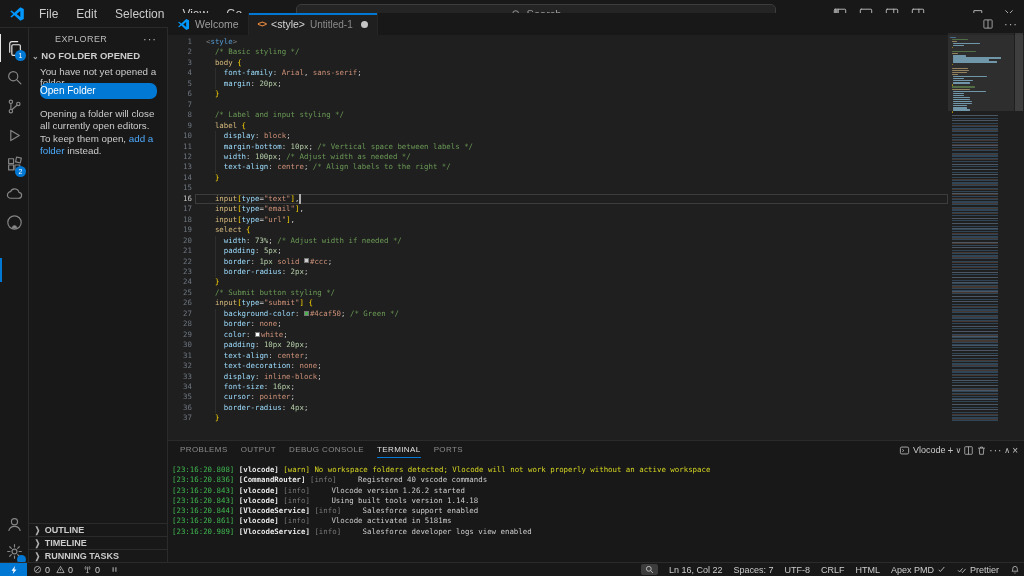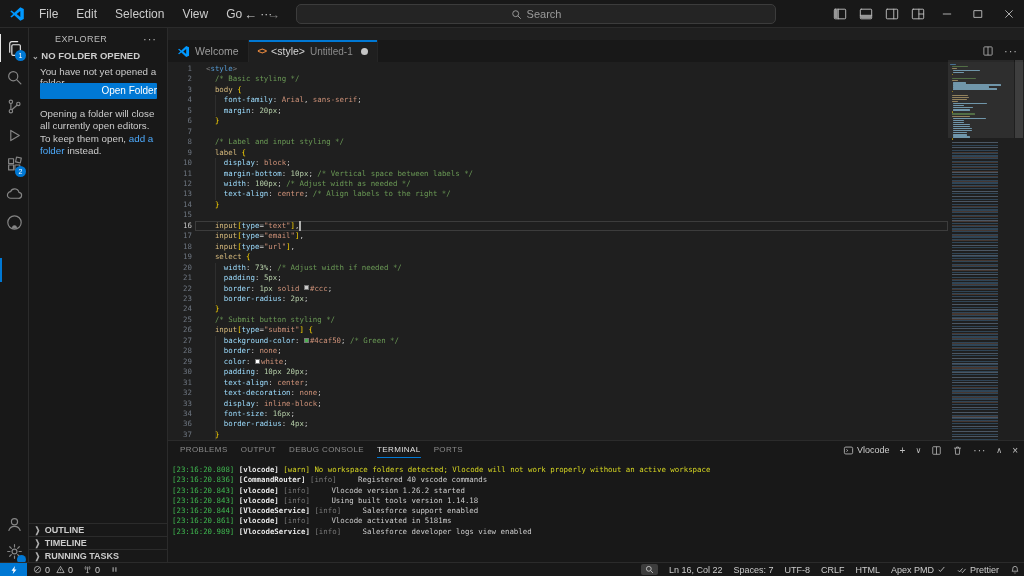--- a/index.html
+++ b/index.html
@@ -36,30 +36,30 @@
   
   #sidebar { position:absolute; left:29px; top:28px; width:139px; height:534px;
              background:#181818; border-right:1px solid #2b2b2b; }
   #sb-header { position:absolute; left:0; top:0; width:100%; height:22px; display:flex;
                align-items:center; justify-content:space-between; padding:0 10px 0 9px; }
   #sb-title { color:#bbbbbb; font-size:9px; letter-spacing:.4px;padding-left:17px; }
   #sb-more { color:#bbbbbb; font-size:11px; letter-spacing:1px; }
   #sb-section { position:absolute; left:3px; top:22px; color:#cccccc; font-size:9.5px; font-weight:bold; }
   #sb-empty { position:absolute; left:11px; top:38px; width:120px; color:#cccccc; font-size:9.8px; }
   #open-folder-btn { position:absolute; left:11px; top:55px; width:117px; height:16px; background:#0078d4;
-                     color:#ffffff; font-size:10px; border:none; border-radius:1px; text-align:right; line-height:16px; }
+                     color:#ffffff; font-size:10px; border:none; border-radius:7px; text-align:left; line-height:16px; }
   #sb-note { position:absolute; left:11px; top:80px; width:122px; color:#cccccc; font-size:9.8px; line-height:12.3px; }
   #sb-note a { color:#4daafc; text-decoration:none; }
   #sb-bottom { position:absolute; left:0; bottom:0; width:100%; }
   .sb-pane { height:13px; border-top:1px solid #2b2b2b; display:flex; align-items:center; gap:4px;
              padding-left:5px; color:#cccccc; font-size:9px; font-weight:bold; }
   .sb-chev { color:#b0b0b0; font-size:8px; transform:scale(.8,1.1); }
 
   
-  #editor { position:absolute; left:168px; top:40px; width:856px; height:412px; background:#1f1f1f; }
+  #editor { position:absolute; left:168px; top:13px; width:856px; height:412px; background:#1f1f1f; }
   #tabbar { position:absolute; left:0; top:0; width:856px; height:22px; background:#181818; display:flex; }
   .tab { height:22px; display:flex; align-items:center; gap:5px; padding:0 9px; font-size:10.5px;
          color:#9d9d9d; border-right:1px solid #252525; background:#181818; position:relative; }
   .tab.active { background:#1f1f1f; color:#d6d6d6; }
   .tab.active::before { content:""; position:absolute; left:0; top:0; right:0; height:1.5px; background:#0078d4; }
   .tab .desc { color:#8a8a8a; font-size:10px; }
   .tab .dot { width:7px; height:7px; border-radius:50%; background:#c5c5c5; margin-left:3px; }
   .tab .htmlicon { color:#e8883e; font-size:9px; font-weight:bold; letter-spacing:-1px; }
   #editor-actions { position:absolute; right:6px; top:0; height:22px; display:flex; align-items:center;
                     gap:10px; color:#b8b8b8; }
@@ -93,21 +93,21 @@
   #v-thumb { position:absolute; left:1px; top:0; width:8px; height:78px; background:rgba(121,121,121,.35); }
 
   
   #panel { position:absolute; left:168px; top:440px; width:856px; height:122px;
            background:#181818; border-top:1px solid #2b2b2b; }
   #panel-tabs { position:absolute; left:12px; top:0; height:18px; display:flex; gap:13px; align-items:center; }
   .panel-tab { color:#8b8b8b; font-size:8px; letter-spacing:.4px; height:18px; line-height:18px; position:relative; }
   .panel-tab.active { color:#e0e0e0; }
   .panel-tab.active::after { content:""; position:absolute; left:0; right:0; bottom:1px; height:1px; background:#0078d4; }
   #panel-actions { position:absolute; right:6px; top:0; height:18px; display:flex; align-items:center;
-                   gap:10px; color:#c0c0c0; }
+                   gap:2px; color:#c0c0c0; }
   #terminal-label { display:flex; align-items:center; gap:3px; font-size:9px; color:#cccccc; }
   .pa-glyph { font-size:10px; color:#c0c0c0; }
   #terminal { position:absolute; left:4px; top:24px; font-family:"DejaVu Sans Mono", monospace;
               font-size:7.4px; line-height:10.3px; white-space:pre; }
   .t-time { color:#3fb950; } .t-src { color:#e8e8e8; font-weight:bold; }
   .t-info-lvl { color:#787878; } .t-info-msg { color:#cccccc;padding-left:17px; }
   .t-warn { color:#d7d722; } .t-warn .t-time { color:#3fb950; } .t-warn .t-src { color:#e8e8e8; }
 
   
   #statusbar { position:absolute; left:0; top:562px; width:1024px; height:14px; background:#181818;
@@ -340,20 +340,21 @@
         <div class="code-row"><span class="gutter">25</span><span class="codetext"><span class="tk-pl">  </span><span class="tk-com">/* Submit button styling */</span></span></div>
         <div class="code-row"><span class="gutter">26</span><span class="codetext"><span class="tk-pl">  </span><span class="tk-sel">input</span><span class="tk-br">[</span><span class="tk-prop">type</span><span class="tk-pl">=</span><span class="tk-val">"submit"</span><span class="tk-br">]</span><span class="tk-pl"> </span><span class="tk-br">{</span></span></div>
         <div class="code-row"><span class="gutter">27</span><span class="codetext"><span class="tk-pl">    </span><span class="tk-prop">background-color</span><span class="tk-pl">: </span><span class="sw" style="background: rgb(76, 175, 80);"></span><span class="tk-val">#4caf50</span><span class="tk-pl">; </span><span class="tk-com">/* Green */</span></span></div>
         <div class="code-row"><span class="gutter">28</span><span class="codetext"><span class="tk-pl">    </span><span class="tk-prop">border</span><span class="tk-pl">: </span><span class="tk-val">none</span><span class="tk-pl">;</span></span></div>
         <div class="code-row"><span class="gutter">29</span><span class="codetext"><span class="tk-pl">    </span><span class="tk-prop">color</span><span class="tk-pl">: </span><span class="sw" style="background: rgb(255, 255, 255);"></span><span class="tk-val">white</span><span class="tk-pl">;</span></span></div>
         <div class="code-row"><span class="gutter">30</span><span class="codetext"><span class="tk-pl">    </span><span class="tk-prop">padding</span><span class="tk-pl">: </span><span class="tk-num">10px</span><span class="tk-pl"> </span><span class="tk-num">20px</span><span class="tk-pl">;</span></span></div>
         <div class="code-row"><span class="gutter">31</span><span class="codetext"><span class="tk-pl">    </span><span class="tk-prop">text-align</span><span class="tk-pl">: </span><span class="tk-val">center</span><span class="tk-pl">;</span></span></div>
         <div class="code-row"><span class="gutter">32</span><span class="codetext"><span class="tk-pl">    </span><span class="tk-prop">text-decoration</span><span class="tk-pl">: </span><span class="tk-val">none</span><span class="tk-pl">;</span></span></div>
         <div class="code-row"><span class="gutter">33</span><span class="codetext"><span class="tk-pl">    </span><span class="tk-prop">display</span><span class="tk-pl">: </span><span class="tk-val">inline-block</span><span class="tk-pl">;</span></span></div>
         <div class="code-row"><span class="gutter">34</span><span class="codetext"><span class="tk-pl">    </span><span class="tk-prop">font-size</span><span class="tk-pl">: </span><span class="tk-num">16px</span><span class="tk-pl">;</span></span></div>
+        <div class="code-row"><span class="gutter">35</span><span class="codetext"><span class="tk-pl">    </span><span class="tk-prop">cursor</span><span class="tk-pl">: </span><span class="tk-val">pointer</span><span class="tk-pl">;</span></span></div>
         <div class="code-row"><span class="gutter">36</span><span class="codetext"><span class="tk-pl">    </span><span class="tk-prop">border-radius</span><span class="tk-pl">: </span><span class="tk-num">4px</span><span class="tk-pl">;</span></span></div>
         <div class="code-row"><span class="gutter">37</span><span class="codetext"><span class="tk-pl">  </span><span class="tk-br">}</span></span></div>
         <div id="cursor" style="left: 131.45px; top: 156.825px;"></div>
         <div class="indent-guide" style="left: 47px; top: 31.365px; height: 20.91px;"></div>
         <div class="indent-guide" style="left: 47px; top: 94.095px; height: 41.82px;"></div>
         <div class="indent-guide" style="left: 47px; top: 198.645px; height: 41.82px;"></div>
         <div class="indent-guide" style="left: 47px; top: 271.83px; height: 104.55px;"></div>
       </div>
     <div id="minimap">
       <div id="minimap-slider"></div>

